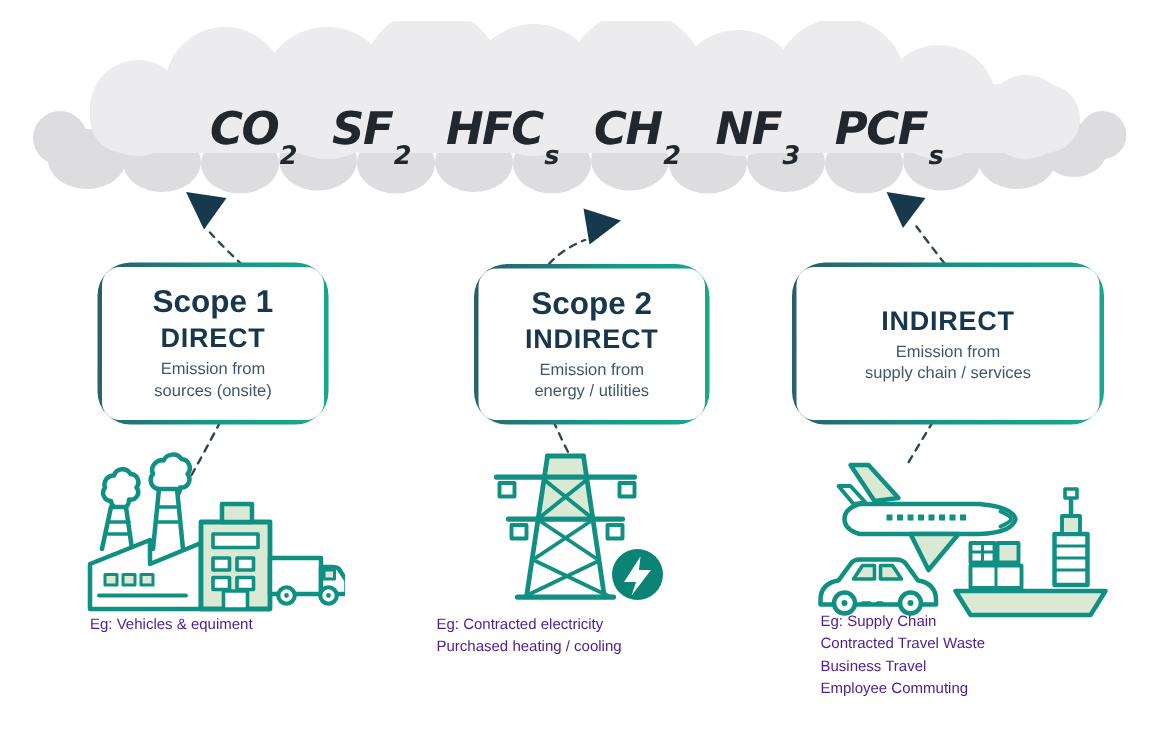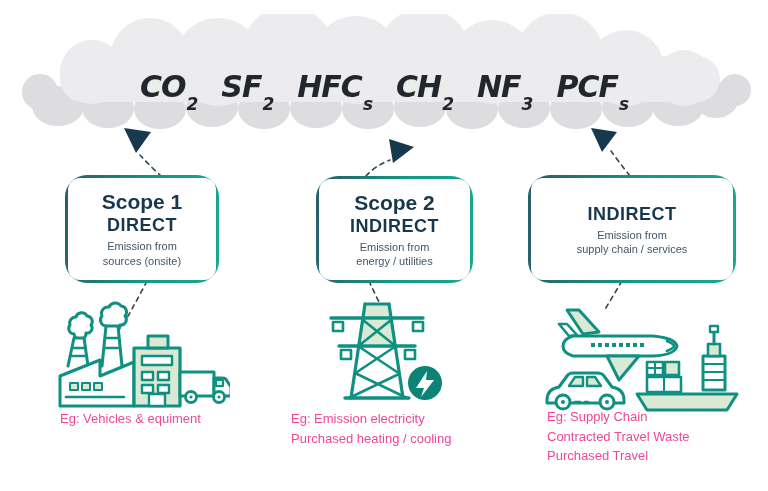--- a/index.html
+++ b/index.html
@@ -35,21 +35,21 @@
   #box-1{left:65px;top:175px;width:148px;height:102px;}
   #box-2{left:316px;top:176px;width:151px;height:101px;}
   #box-3{left:528px;top:175px;width:202px;height:102px;}
   
   .icon-wrap{position:absolute;}
   #icon-1{left:54px;top:296px;}
   #icon-2{left:325px;top:298px;}
   #icon-3{left:543px;top:300px;}
   
   .examples{
-    position:absolute;font-size:13px;color:#ec4899;line-height:1.5;
+    position:absolute;font-size:10px;color:#4c1d95;line-height:1.5;
   }
   #eg-1{left:60px;top:409px;width:215px;}
   #eg-2{left:291px;top:409px;width:225px;}
   #eg-3{left:547px;top:407px;width:215px;}
 </style>
 </head>
 <body>
 
 <div id="canvas">
 
@@ -238,22 +238,23 @@
       <rect x="104" y="77" width="34" height="15" fill="#ffffff" stroke-width="2.6"></rect>
       <path d="M121,77 v15" stroke-width="2"></path>
       <path d="M94,94 H194 L184,110 H104 Z" fill="#d9e9d3"></path>
     </g>
   </svg>
 
   <div id="eg-1" class="examples">
     <div>Eg: Vehicles &amp; equiment</div>
   </div>
   <div id="eg-2" class="examples">
-    <div>Eg: Emission electricity</div>
+    <div>Eg: Contracted electricity</div>
     <div>Purchased heating / cooling</div>
   </div>
   <div id="eg-3" class="examples">
     <div>Eg: Supply Chain</div>
     <div>Contracted Travel Waste</div>
-    <div>Purchased Travel</div>
+    <div>Business Travel</div>
+    <div>Employee Commuting</div>
   </div>
 
 </div>
 
 </body></html>

